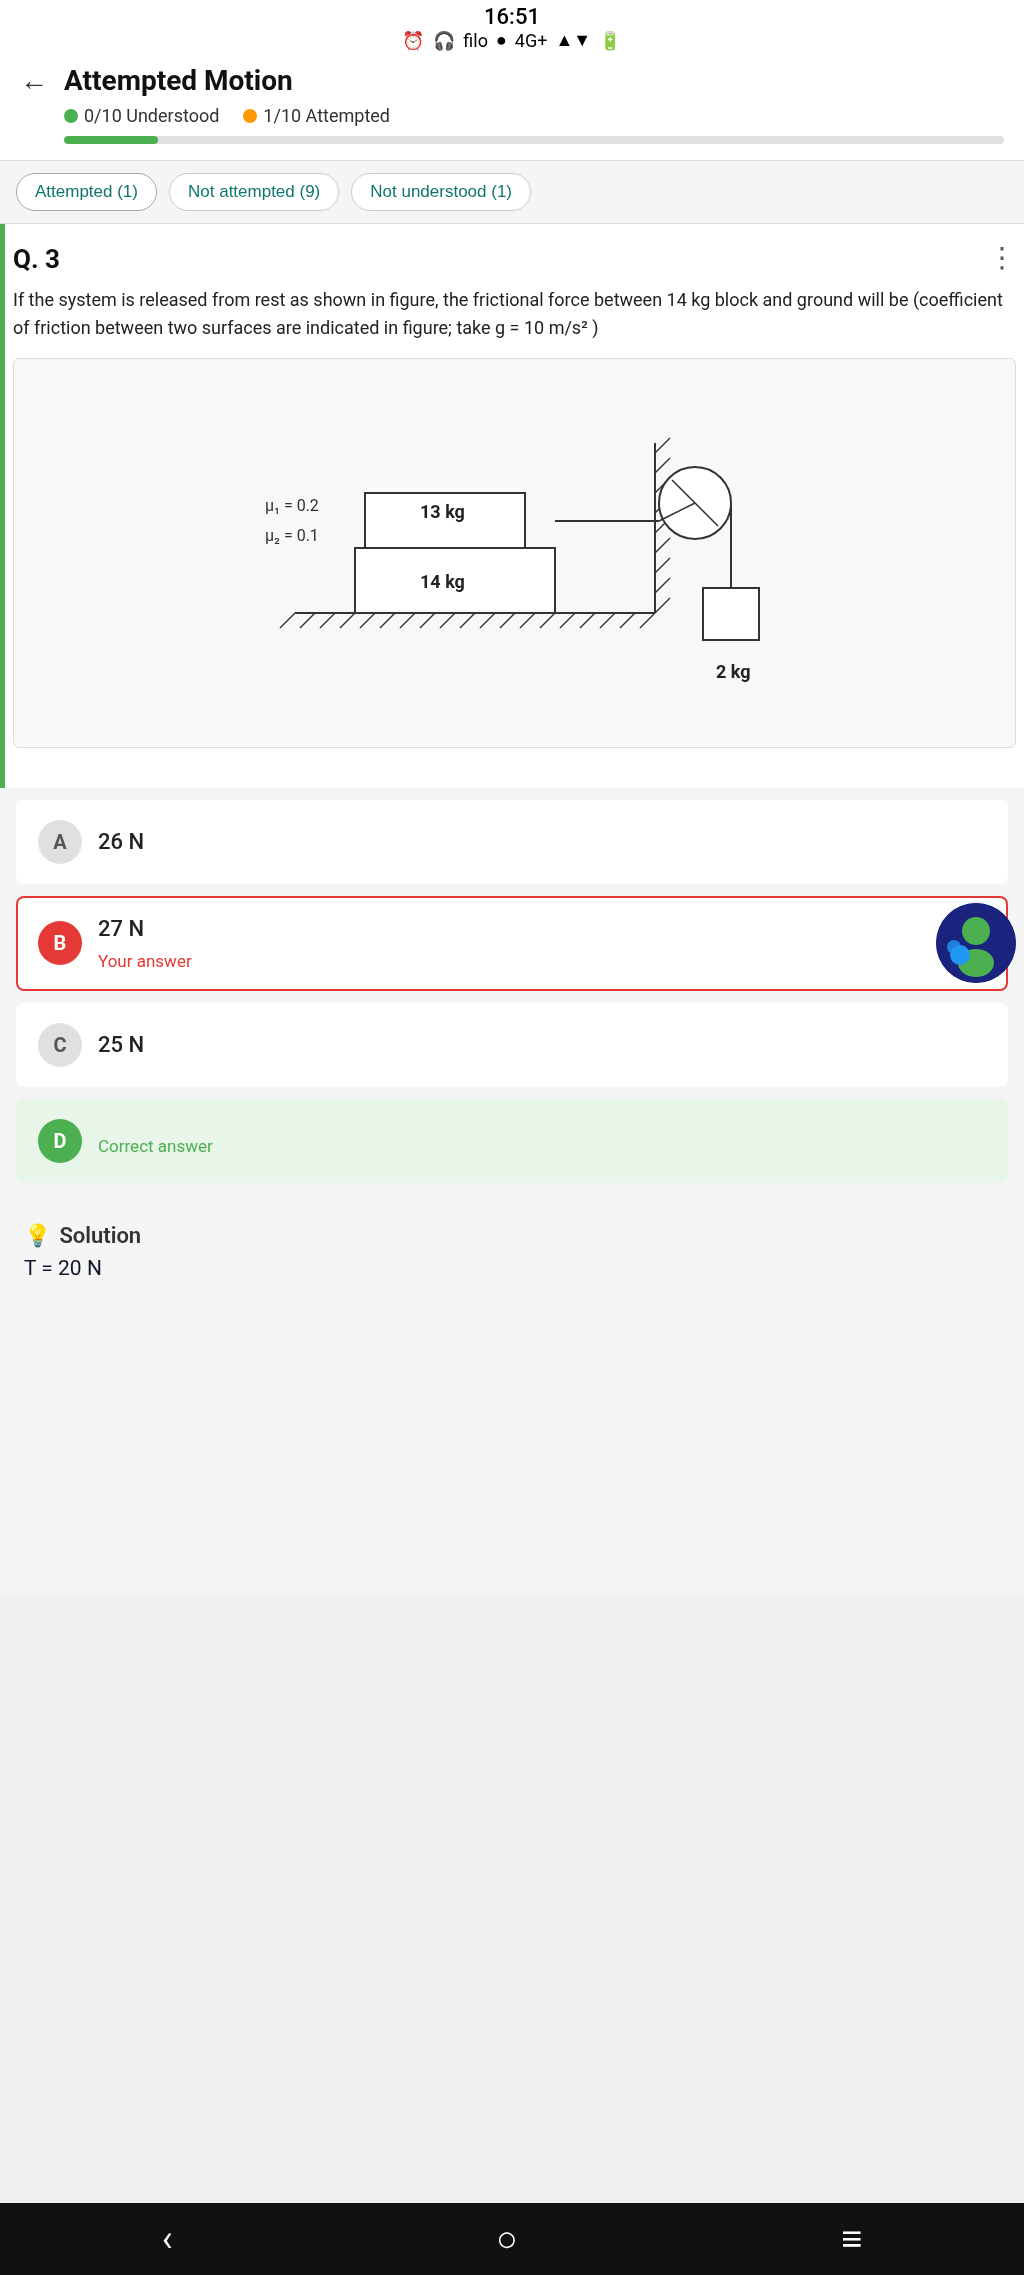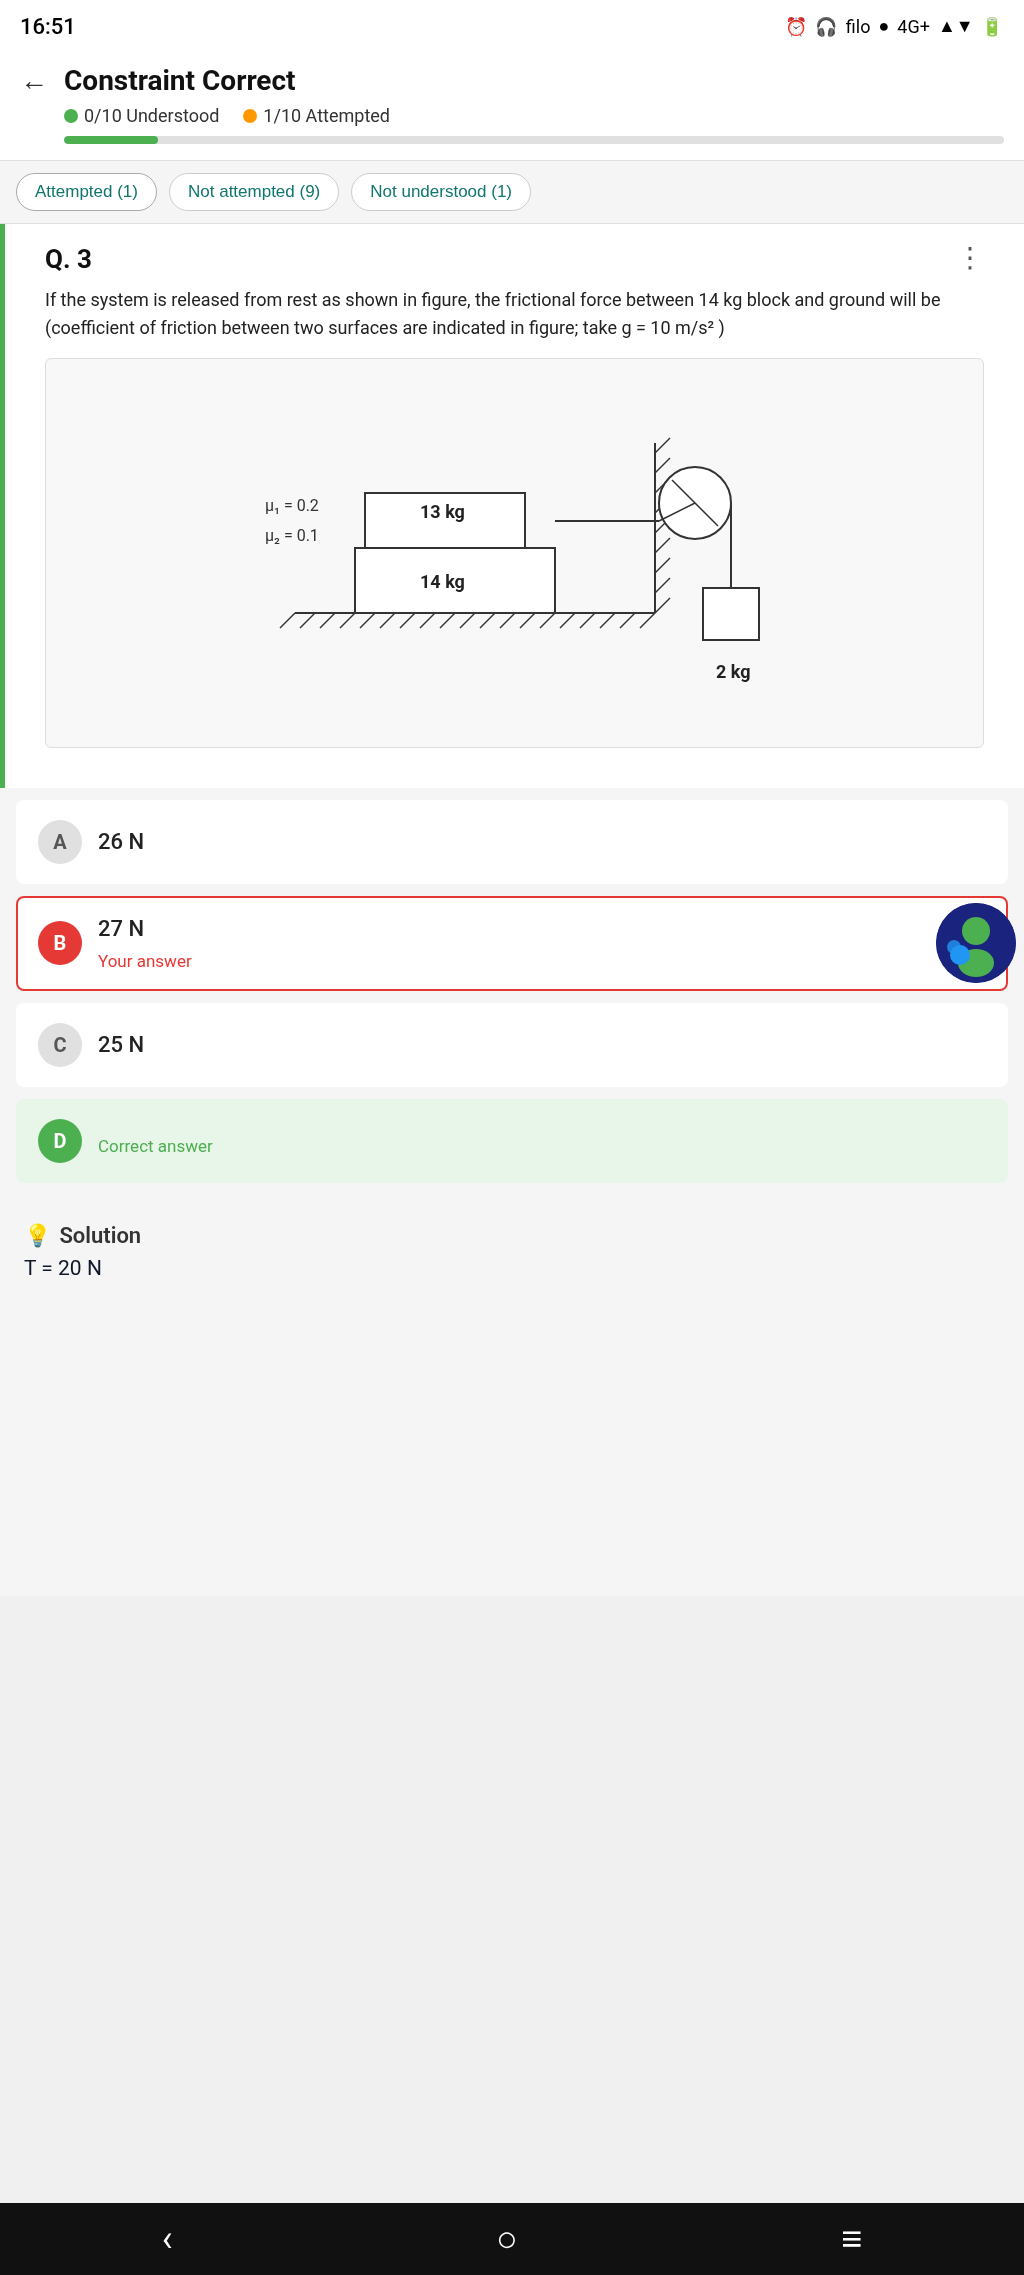--- a/index.html
+++ b/index.html
@@ -14,20 +14,21 @@
     }
 
     
     .status-bar {
       background: #fff;
       display: flex;
       justify-content: space-between;
       align-items: center;
       padding: 4px 20px;
       height: 52px;
+      flex-direction: column;
     }
     .status-time {
       font-size: 22px;
       font-weight: 500;
     }
     .status-icons {
       display: flex;
       align-items: center;
       gap: 8px;
       font-size: 18px;
@@ -115,21 +116,21 @@
     }
     .filter-tab.active {
       background: #fff;
       border-color: #aaa;
     }
 
     
     .question-card {
       background: #fff;
       margin: 0;
-      padding: 20px 40px;
+      padding: 20px 8px;
       border-left: 5px solid #4caf50;
     }
     .question-header {
       display: flex;
       justify-content: space-between;
       align-items: flex-start;
       margin-bottom: 12px;
     }
     .question-number {
       font-size: 26px;
@@ -278,21 +279,21 @@
     <span>●</span>
     <span>4G+</span>
     <span>▲▼</span>
     <span>🔋</span>
   </div>
 </div>
 
 <div class="header">
   <div class="header-top">
     <span class="back-btn">←</span>
-    <span class="header-title">Constraint Correct</span>
+    <span class="header-title">Attempted Motion</span>
   </div>
   <div class="header-stats">
     <div class="stat-item">
       <span class="dot dot-green"></span>
       <span>0/10 Understood</span>
     </div>
     <div class="stat-item">
       <span class="dot dot-orange"></span>
       <span>1/10 Attempted</span>
     </div>

